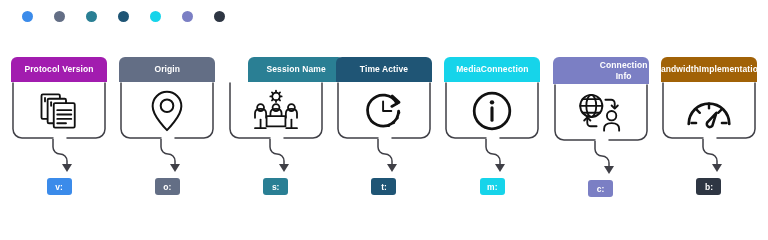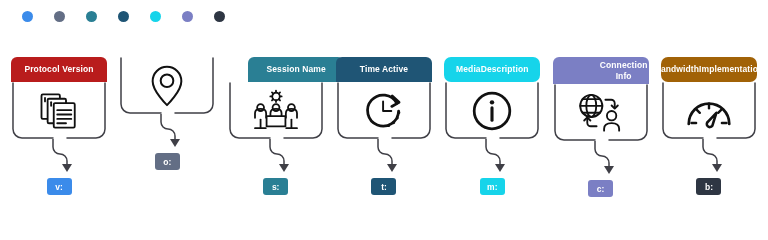--- a/index.html
+++ b/index.html
@@ -47,21 +47,21 @@
     font-weight:bold;
     letter-spacing:.1px;
     display:flex;
     align-items:center;
     justify-content:center;
     text-align:center;
     line-height:10.5px;
     padding:3px 2px;
     box-sizing:border-box;
   }
-  .card-header.two-line{min-height:25px;border-radius:7px;}
+  .card-header.two-line{min-height:25px;}
 
   
   .card-body{
     width:96px;
     height:57px;
     position:relative;
   }
   .card-body svg{display:block;}
   .glyph{
     position:absolute;
@@ -104,21 +104,21 @@
     <div class="dot" style="background: rgb(99, 110, 133);"></div>
     <div class="dot" style="background: rgb(42, 127, 148);"></div>
     <div class="dot" style="background: rgb(31, 85, 117);"></div>
     <div class="dot" style="background: rgb(22, 212, 234);"></div>
     <div class="dot" style="background: rgb(123, 127, 196);"></div>
     <div class="dot" style="background: rgb(46, 54, 67);"></div>
   </div>
 
 <div id="cards">
     <div class="card-col">
-      <div class="card-header" style="background: #b91c1c;">
+      <div class="card-header" style="background: #a21caf;">
         <span>Protocol Version</span>
       </div>
       <div class="card-body">
         <svg width="96" height="57" viewBox="0 0 96 57">
     <path d="M42 56 H11 a9 9 0 0 1 -9 -9 V1 M94 1 V47 a9 9 0 0 1 -9 9 H56" fill="none" stroke="#3f3f46" stroke-width="1.5" stroke-linecap="round"></path>
   </svg>
         <div class="glyph">
           <svg width="42" height="42" viewBox="0 0 48 48">
         <rect x="4" y="5" width="21" height="28" rx="1.5" stroke="#111111" fill="none" stroke-width="2.1" stroke-linecap="round" stroke-linejoin="round"></rect>
         <rect x="11" y="10" width="21" height="28" rx="1.5" fill="#fff" stroke="#111111" stroke-width="2.1" stroke-linecap="round" stroke-linejoin="round"></rect>
@@ -136,20 +136,23 @@
       </div>
       <div class="connector">
         <svg width="96" height="40" viewBox="0 0 96 40">
     <path d="M42 -1 V8 a7 7 0 0 0 7 7 a7 7 0 0 1 7 7 V26" fill="none" stroke="#3f3f46" stroke-width="1.5" stroke-linecap="round"></path>
     <path d="M51 25 L56 33 L61 25 Z" fill="#3f3f46"></path>
   </svg>
       </div>
       <div class="badge" style="background: rgb(59, 139, 234);">v:</div>
     </div>
     <div class="card-col">
+      <div class="card-header" style="background: rgb(99, 110, 133);">
+        <span>Origin</span>
+      </div>
       <div class="card-body">
         <svg width="96" height="57" viewBox="0 0 96 57">
     <path d="M42 56 H11 a9 9 0 0 1 -9 -9 V1 M94 1 V47 a9 9 0 0 1 -9 9 H56" fill="none" stroke="#3f3f46" stroke-width="1.5" stroke-linecap="round"></path>
   </svg>
         <div class="glyph">
           <svg width="40" height="44" viewBox="0 0 40 46">
         <path d="M20 3C11.7 3 5 9.7 5 18c0 10.5 15 25 15 25s15-14.5 15-25C35 9.7 28.3 3 20 3z" stroke="#111111" fill="none" stroke-width="2.1" stroke-linecap="round" stroke-linejoin="round"></path>
         <circle cx="20" cy="17.5" r="6.6" stroke="#111111" fill="none" stroke-width="2.1" stroke-linecap="round" stroke-linejoin="round"></circle>
       </svg>
         </div>
@@ -229,21 +232,21 @@
     <path d="M42 -1 V8 a7 7 0 0 0 7 7 a7 7 0 0 1 7 7 V26" fill="none" stroke="#3f3f46" stroke-width="1.5" stroke-linecap="round"></path>
     <path d="M51 25 L56 33 L61 25 Z" fill="#3f3f46"></path>
   </svg>
       </div>
       <div class="badge" style="background: rgb(31, 85, 117);">t:</div>
     </div>
     <div class="card-col">
       <div class="card-header two-line" style="background: rgb(22, 212, 234);">
         <span>Media</span>
         <br>
-        <span>Description</span>
+        <span>Connection</span>
       </div>
       <div class="card-body">
         <svg width="96" height="57" viewBox="0 0 96 57">
     <path d="M42 56 H11 a9 9 0 0 1 -9 -9 V1 M94 1 V47 a9 9 0 0 1 -9 9 H56" fill="none" stroke="#3f3f46" stroke-width="1.5" stroke-linecap="round"></path>
   </svg>
         <div class="glyph">
           <svg width="42" height="42" viewBox="0 0 46 46">
         <circle cx="23" cy="23" r="19.5" stroke="#111" fill="none" stroke-width="3"></circle>
         <circle cx="23" cy="13.5" r="2.4" fill="#111"></circle>
         <path d="M23 19.5V33" stroke="#111" stroke-width="3.4" stroke-linecap="round"></path>

